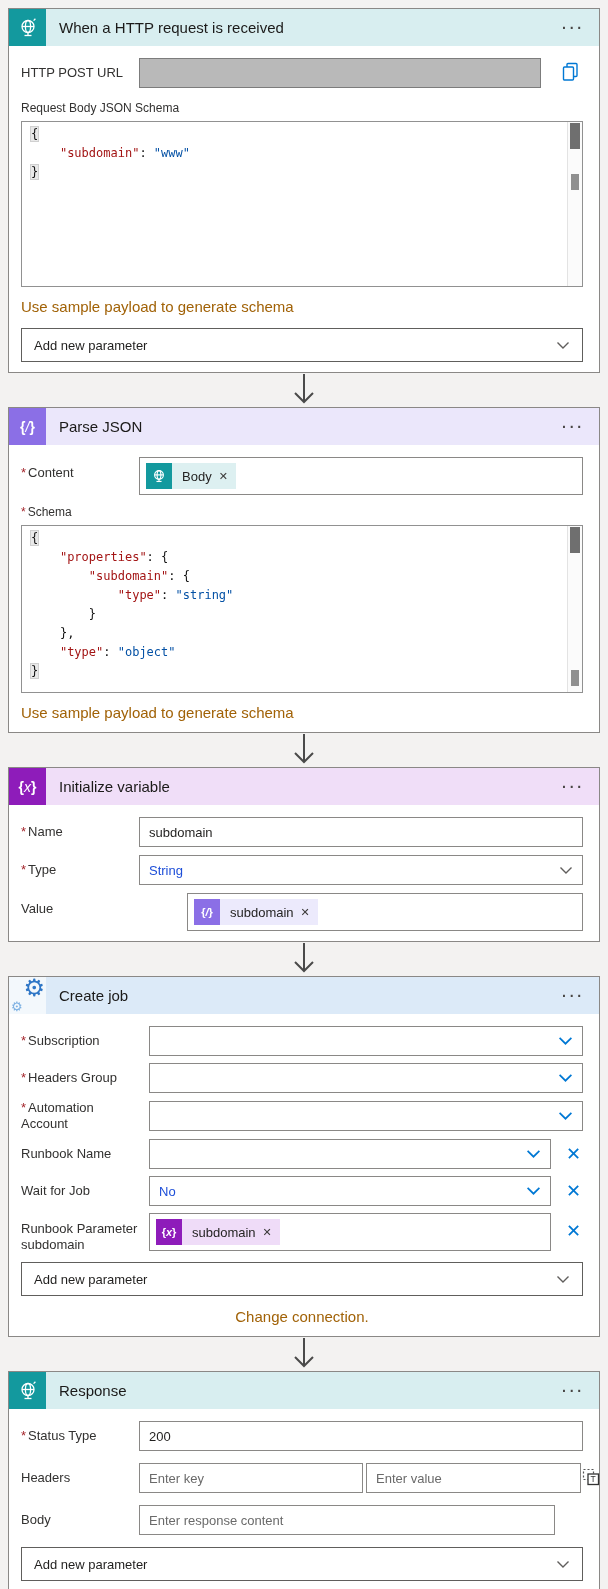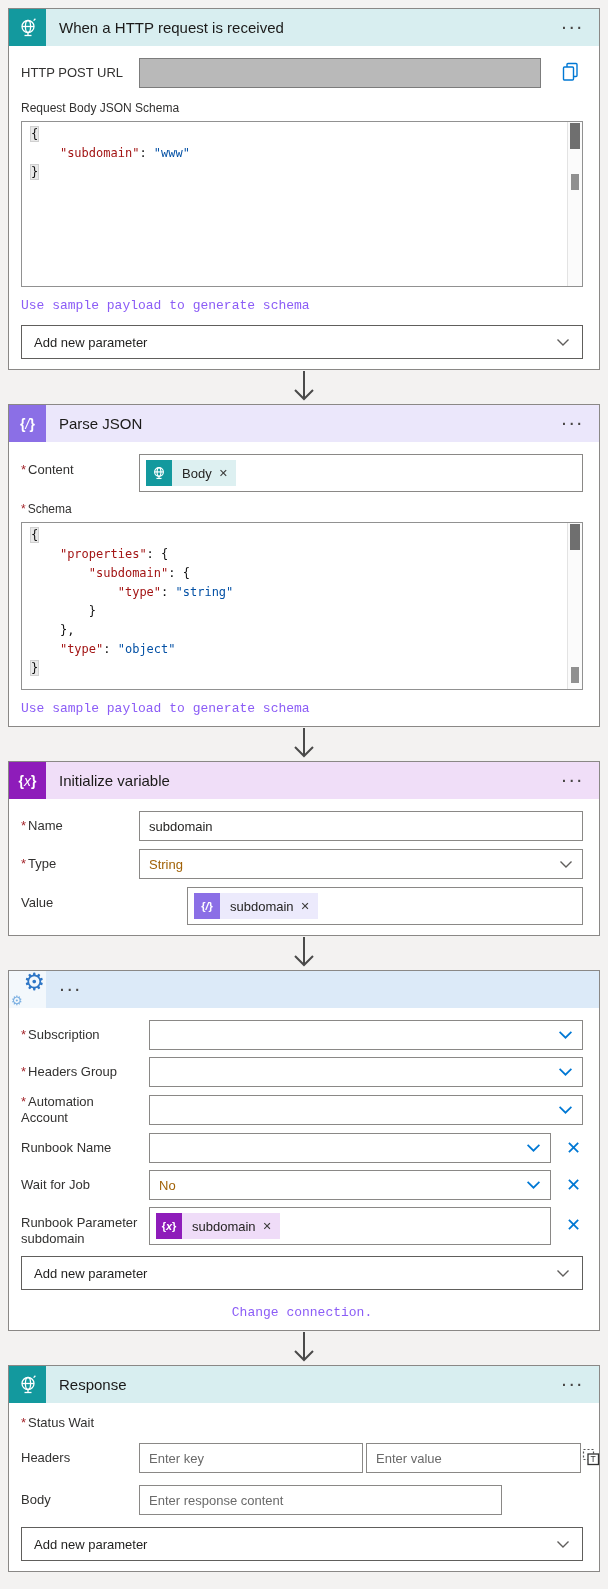--- a/index.html
+++ b/index.html
@@ -51,29 +51,29 @@
   .code-line { white-space: pre; }
   .tok-key { color: #a31515; }
   .tok-str { color: #0451a5; }
   .tok-pun { color: #111; }
   .tok-brace { color: #111; background: #e9e9e9; outline: 1px solid #d0d0d0; }
   .code-scrollbar { position: absolute; top: 0; right: 0; bottom: 0; width: 15px;
                     border-left: 1px solid #e3e3e3; background: #fbfbfb; }
   .code-thumb { position: absolute; top: 1px; left: 2px; right: 2px; height: 26px; background: #6f6f6f; }
   .code-mark  { position: absolute; left: 3px; right: 3px; height: 16px; background: #909090; }
 
-  .link { color: #8b5cf6; font-size: 13px; text-decoration: none; cursor: pointer; display: inline-block; font-family: Liberation Mono, monospace; }
+  .link { color: #a16207; font-size: 15px; text-decoration: none; cursor: pointer; display: inline-block; }
   .sample-link { margin-top: 11px; }
 
   .addparam { height: 34px; border: 1px solid #605e5c; display: flex; align-items: center;
               padding: 0 12px; font-size: 13px; color: #201f1e; margin-top: 12px; cursor: pointer; background: #fff; }
   .addparam .chev { margin-left: auto; }
 
   .combo { height: 30px; border: 1px solid #8a8886; flex: 1; min-width: 0; display: flex; align-items: center;
-           padding: 0 9px; font-size: 13px; color: #a16207; background: #fff; cursor: pointer; }
+           padding: 0 9px; font-size: 13px; color: #1d4ed8; background: #fff; cursor: pointer; }
   .combo .chev { margin-left: auto; }
 
   .token-field { min-height: 38px; border: 1px solid #8a8886; flex: 1; min-width: 0; display: flex;
                  align-items: center; padding: 5px 6px; background: #fff; }
   .chip { display: flex; align-items: center; height: 26px; font-size: 13px; color: #252423; }
   .chip-teal   { background: #ddf0f1; }
   .chip-lilac  { background: #eceafc; }
   .chip-violet { background: #efdcf8; }
   .chip-icon { width: 26px; height: 26px; flex-shrink: 0; display: flex; align-items: center; justify-content: center; color: #fff; }
   .chip-icon.small-braces { font-size: 11px; font-weight: bold; }
@@ -83,21 +83,21 @@
   .control { flex: 1; min-width: 0; display: flex; align-items: center; }
   .x-btn { background: none; border: none; color: #0078d4; font-size: 18px; line-height: 1;
            margin-left: 13px; cursor: pointer; padding: 0 2px; }
 
   .center-link { text-align: center; margin-top: 12px; }
 
   .arrow-wrap { height: 34px; display: flex; justify-content: center; align-items: center; }
 
   .hdr-input { width: 224px; flex: none; }
   .hdr-input2 { width: 215px; flex: none; margin-left: 3px; }
-  .body-input { width: 363px; flex: none; }
+  .body-input { width: 416px; flex: none; }
   .toggle-btn { background: none; border: none; cursor: pointer; margin-left: auto; padding: 0; }
 
   .cj-row { margin-bottom: 7px; gap: 10px; }
   .resp-row { margin-bottom: 12px; }
 </style>
 </head>
 <body>
 
 <section class="card">
   <header class="card-header hdr-teal">
@@ -254,20 +254,21 @@
       <path d="M4 19 L13 28 L22 19"></path>
   </svg>
 </div>
 
 <section class="card">
   <header class="card-header hdr-blue">
     <div class="card-icon icon-gears">
       <span class="gear-big">⚙</span>
         <span class="gear-small">⚙</span>
     </div>
+    <div class="card-title">Create job</div>
     <button class="menu-btn">···</button>
   </header>
   <div class="card-body">
     <div class="field-row cj-row">
       <div class="field-label"><span class="req">*</span><span>Subscription</span></div>
       <div class="combo">
         <span class="chev">
           <svg width="15" height="10" viewBox="0 0 14 9" fill="none" stroke="#0078d4" stroke-width="1.6">
               <path d="M1.5 1.5 L7 7 L12.5 1.5"></path>
             </svg>
@@ -365,21 +366,22 @@
           <line x1="11" y1="15.5" x2="11" y2="18"></line>
         <line x1="7.5" y1="18.5" x2="14.5" y2="18.5"></line>
           <line x1="16.6" y1="3.6" x2="18.4" y2="1.8"></line>
       </svg>
     </div>
     <div class="card-title">Response</div>
     <button class="menu-btn">···</button>
   </header>
   <div class="card-body">
     <div class="field-row resp-row">
-      <div class="field-label"><span class="req">*</span><span>Status Wait</span></div>
+      <div class="field-label"><span class="req">*</span><span>Status Type</span></div>
+      <input class="text-input" value="200" style="">
     </div>
     <div class="field-row resp-row">
       <div class="field-label">Headers</div>
       <div class="control">
         <input class="text-input hdr-input" placeholder="Enter key" style="">
         <input class="text-input hdr-input2" placeholder="Enter value" style="">
         <button class="toggle-btn">
           <svg width="20" height="20" viewBox="0 0 20 20">
             <rect x="2.5" y="2.5" width="10" height="10" fill="none" stroke="#555" stroke-width="1.2" stroke-dasharray="2 2"></rect>
             <rect x="7" y="7" width="10.5" height="10.5" fill="#fff" stroke="#333" stroke-width="1.3"></rect>

